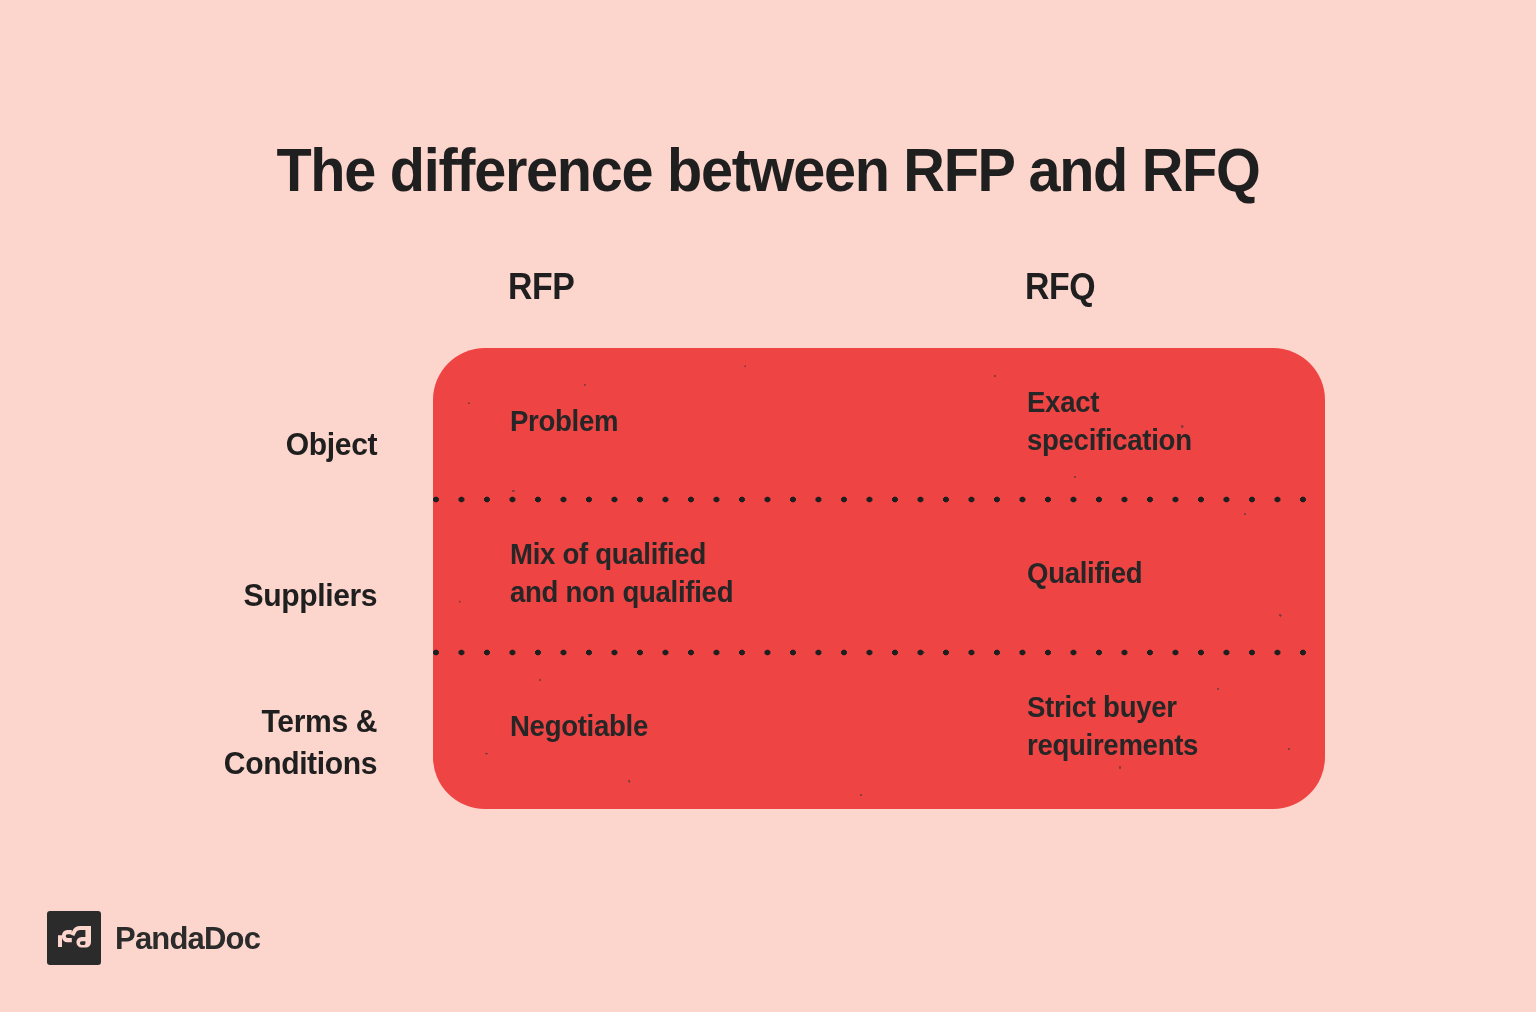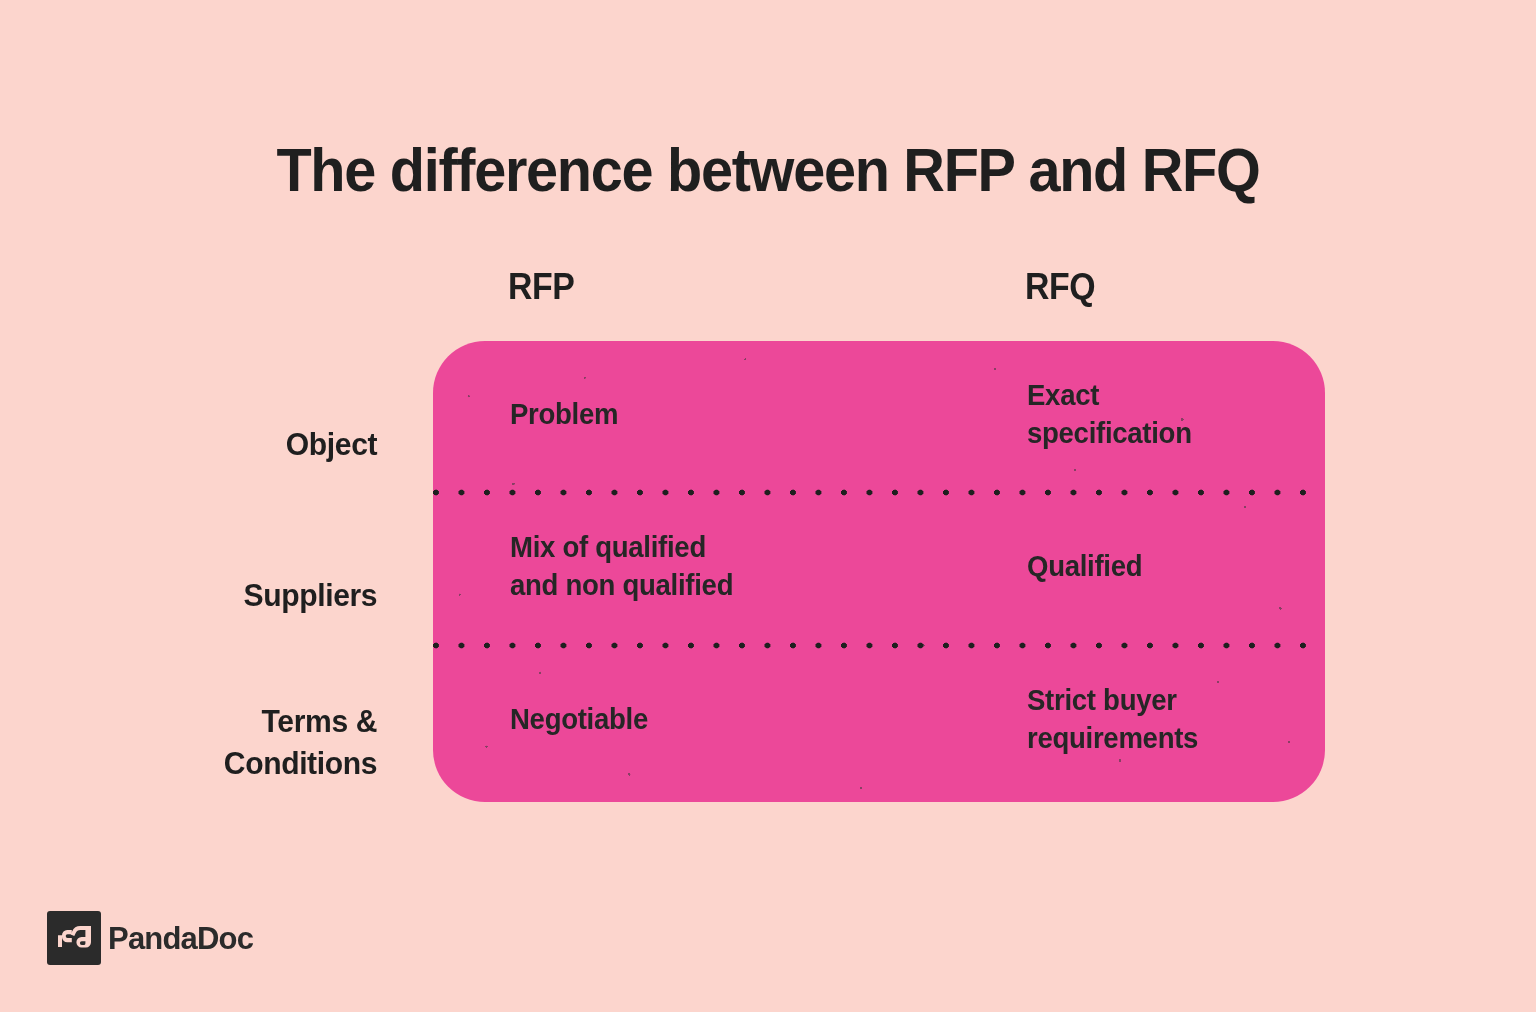--- a/index.html
+++ b/index.html
@@ -40,23 +40,23 @@
     letter-spacing:-0.5px;
     transform:scaleX(0.94);
     transform-origin:left center;
   }
   .col-head.rfp { left:508px; }
   .col-head.rfq { left:1025px; }
 
   
   .card {
     position:absolute;
-    left:433px; top:341px;
+    left:433px; top:348px;
     width:892px; height:461px;
-    background:#ec4899;
+    background:#ef4444;
     border-radius:52px;
     overflow:hidden;
     padding-left:15px;
   }
   
   .card .grain {
     position:absolute; inset:0;
     pointer-events:none;
     opacity:.55;
     background-image:
@@ -132,21 +132,21 @@
   .row-label.l1 { top:424px; }
   .row-label.l2 { top:575px; }
   .row-label.l3 { top:701px; }
 
   
   .logo {
     position:absolute;
     left:47px; top:911px;
     display:flex;
     align-items:center;
-    gap:7px;
+    gap:14px;
   }
   .logo-mark {
     width:54px; height:54px;
     background:#2b2b2b;
     border-radius:3px;
     display:flex;
     align-items:center;
     justify-content:center;
     flex:none;
   }

